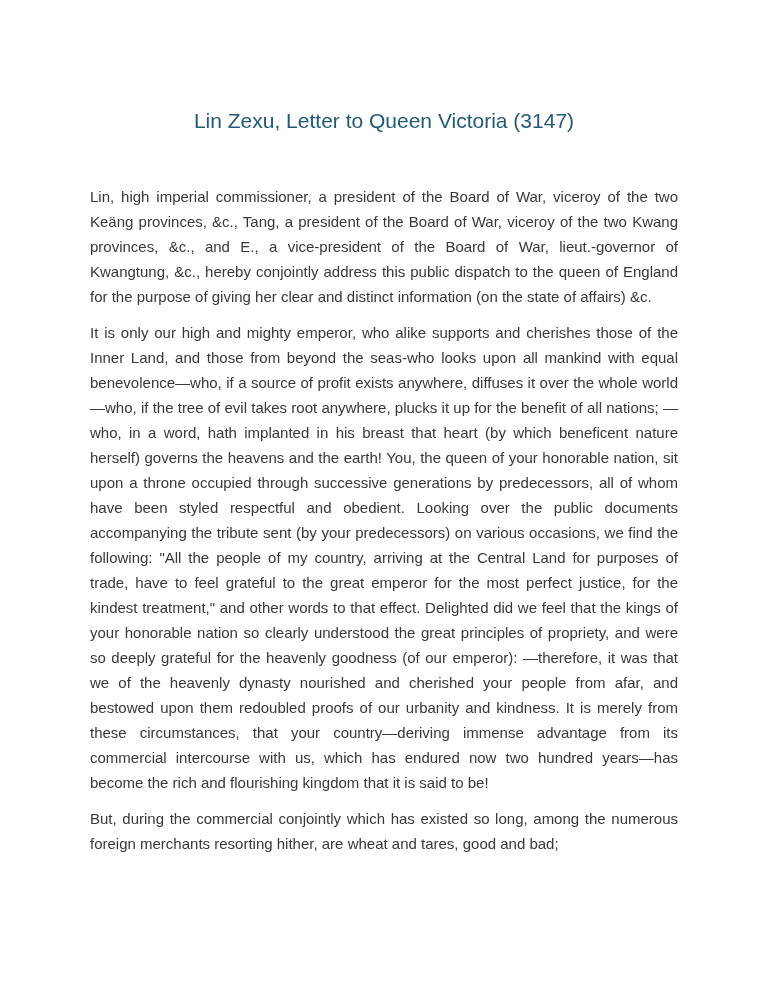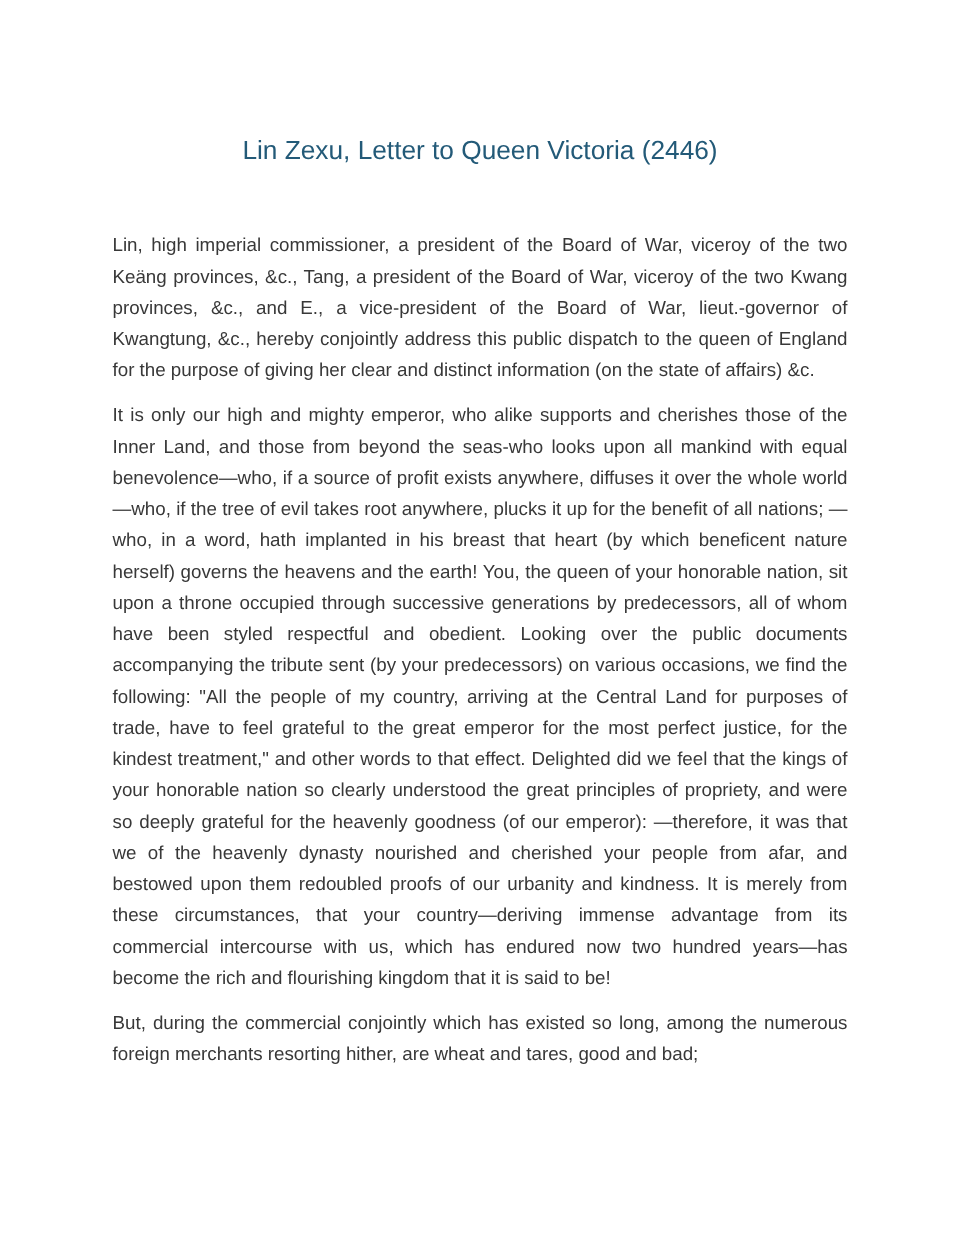--- a/index.html
+++ b/index.html
@@ -33,19 +33,19 @@
     line-height: 25px;
     color: #383838;
     text-align: justify;
     margin: 0 0 11px 0;
   }
 </style>
 </head>
 <body>
 
 <div class="page">
-  <h1 class="doc-title">Lin Zexu, Letter to Queen Victoria (2446)</h1>
+  <h1 class="doc-title">Lin Zexu, Letter to Queen Victoria (3147)</h1>
   <div class="doc-body">
     <p>Lin, high imperial commissioner, a president of the Board of War, viceroy of the two Keäng provinces, &amp;c., Tang, a president of the Board of War, viceroy of the two Kwang provinces, &amp;c., and E., a vice-president of the Board of War, lieut.-governor of Kwangtung, &amp;c., hereby conjointly address this public dispatch to the queen of England for the purpose of giving her clear and distinct information (on the state of affairs) &amp;c.</p>
     <p>It is only our high and mighty emperor, who alike supports and cherishes those of the Inner Land, and those from beyond the seas-who looks upon all mankind with equal benevolence—who, if a source of profit exists anywhere, diffuses it over the whole world—who, if the tree of evil takes root anywhere, plucks it up for the benefit of all nations; —who, in a word, hath implanted in his breast that heart (by which beneficent nature herself) governs the heavens and the earth! You, the queen of your honorable nation, sit upon a throne occupied through successive generations by predecessors, all of whom have been styled respectful and obedient. Looking over the public documents accompanying the tribute sent (by your predecessors) on various occasions, we find the following: "All the people of my country, arriving at the Central Land for purposes of trade, have to feel grateful to the great emperor for the most perfect justice, for the kindest treatment," and other words to that effect. Delighted did we feel that the kings of your honorable nation so clearly understood the great principles of propriety, and were so deeply grateful for the heavenly goodness (of our emperor): —therefore, it was that we of the heavenly dynasty nourished and cherished your people from afar, and bestowed upon them redoubled proofs of our urbanity and kindness. It is merely from these circumstances, that your country—deriving immense advantage from its commercial intercourse with us, which has endured now two hundred years—has become the rich and flourishing kingdom that it is said to be!</p>
     <p>But, during the commercial conjointly which has existed so long, among the numerous foreign merchants resorting hither, are wheat and tares, good and bad;</p>
   </div>
 </div>
 
 </body></html>

